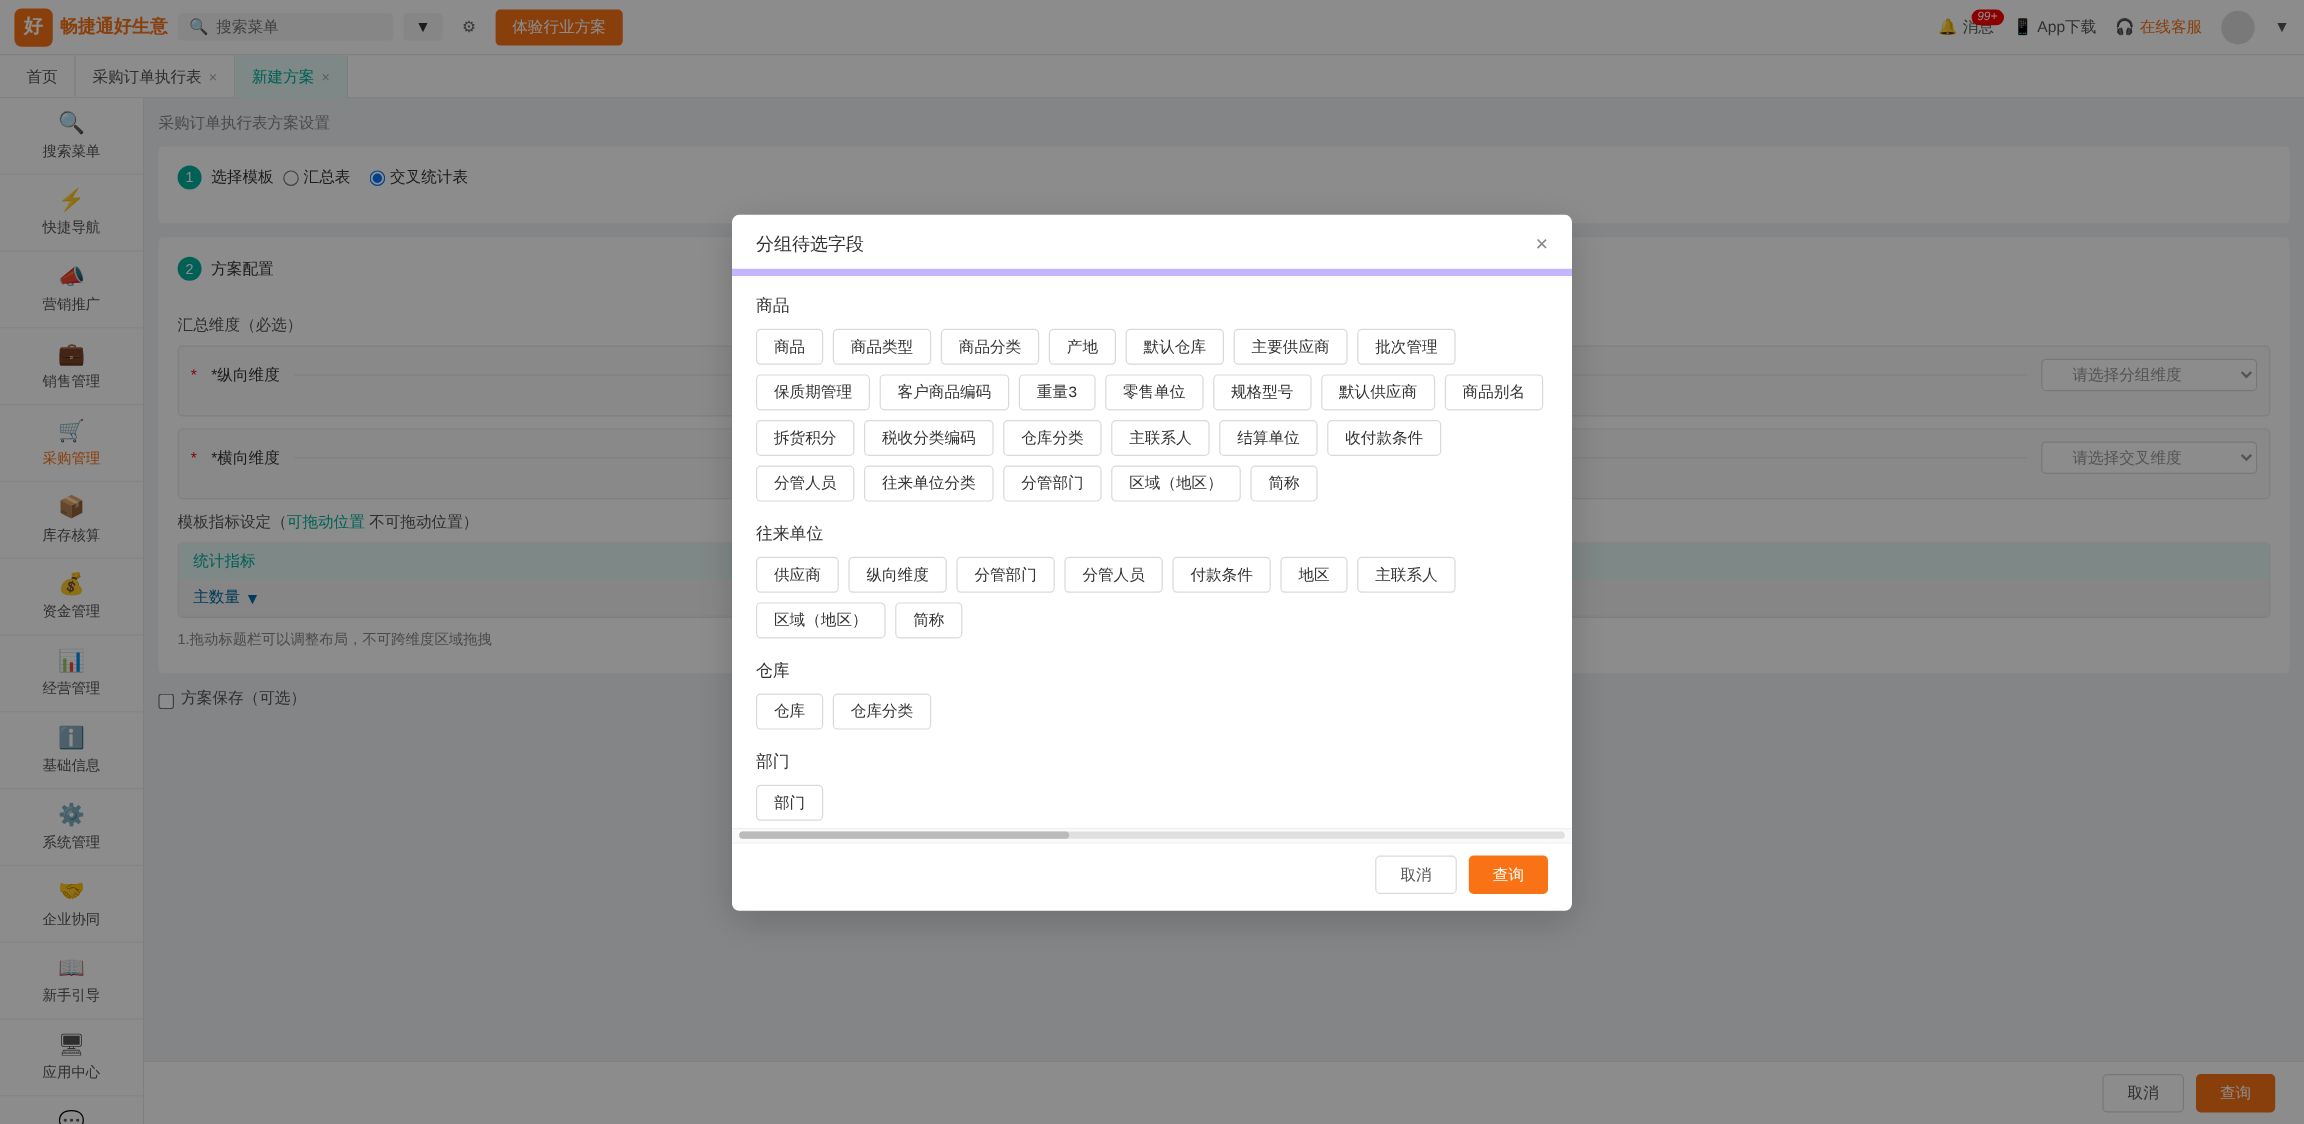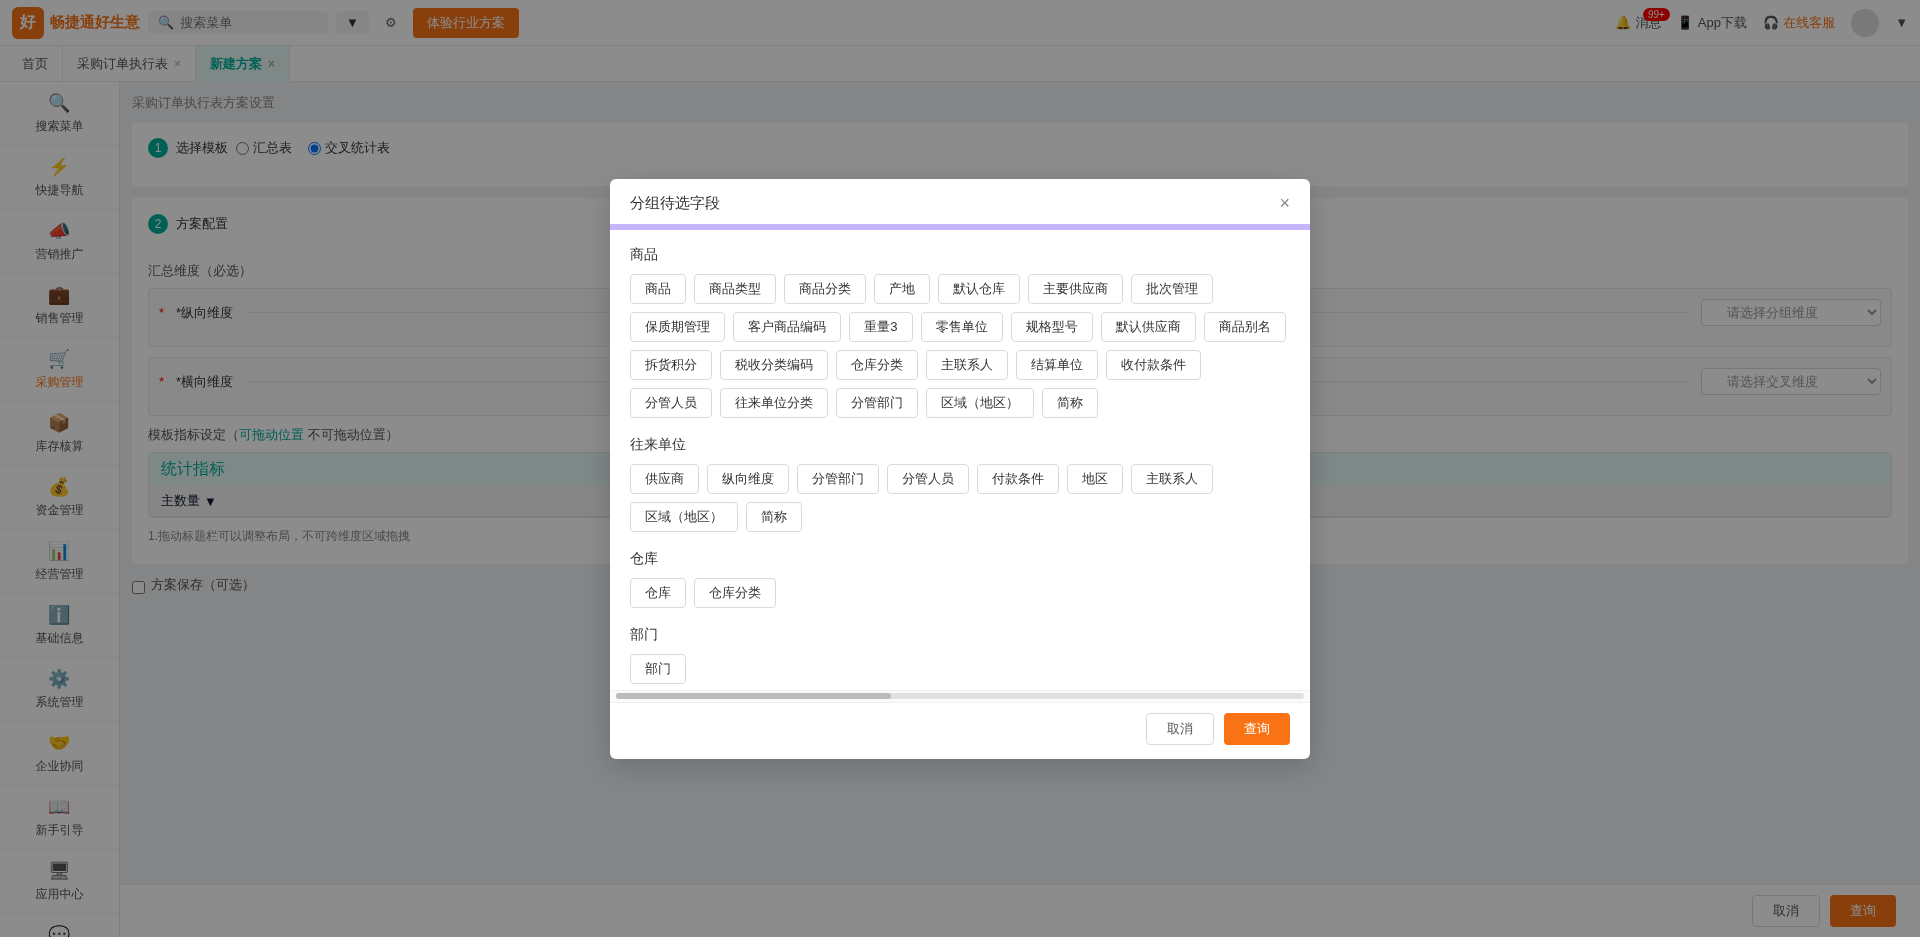--- a/index.html
+++ b/index.html
@@ -50,21 +50,21 @@
       cursor: pointer;
       font-size: 13px;
       color: #555;
       border-right: 1px solid #e8e8e8;
       gap: 6px;
       position: relative;
     }
     .tab.active {
       background: #e6f7f5;
       color: #00b09b;
-      font-weight: 700;
+      font-weight: 400;
     }
     .tab-close { color: #aaa; font-size: 12px; cursor: pointer; }
 
     
     .main-layout { display: flex; height: calc(937px - 46px - 36px); }
 
     
     .sidebar {
       width: 120px;
       background: #fff;
@@ -108,24 +108,24 @@
     .step-label { display: flex; align-items: center; gap: 8px; margin-bottom: 12px; font-weight: 500; }
     .step-num { background: #00b09b; color: white; width: 20px; height: 20px; border-radius: 50%; display: flex; align-items: center; justify-content: center; font-size: 12px; }
     .radio-group { display: flex; align-items: center; gap: 16px; }
     .radio-opt { display: flex; align-items: center; gap: 4px; cursor: pointer; }
 
     .config-section { margin-top: 28px; }
     .form-row { display: flex; align-items: center; gap: 12px; margin-bottom: 10px; }
     .form-line { flex: 1; height: 1px; background: #e8e8e8; }
     .form-select { border: 1px solid #d9d9d9; border-radius: 4px; padding: 4px 21px; color: #999; background: #fff; font-size: 13px; min-width: 180px; }
     .form-horizontal { border: 1px solid #e8e8e8; border-radius: 4px; padding: 10px; margin-bottom: 10px; background: #fafafa; }
-    .stats-header { background: #e6f7f5; padding: 6px 12px; font-size: 16px; color: #00b09b; margin-bottom: 0; }
+    .stats-header { background: #e6f7f5; padding: 6px 12px; font-size: 13px; color: #00b09b; margin-bottom: 0; }
     .stats-table { border: 1px solid #e8e8e8; border-radius: 4px; overflow: hidden; }
     .stats-table-header { display: flex; background: #f5f5f5; border-bottom: 1px solid #e8e8e8; }
-    .stats-col { flex: 1; padding: 6px 12px; font-size: 13px; color: #0f172a; display: flex; align-items: center; gap: 4px; }
+    .stats-col { flex: 1; padding: 6px 12px; font-size: 13px; color: #0369a1; display: flex; align-items: center; gap: 4px; }
     .stats-row { display: flex; border-bottom: 1px solid #e8e8e8; }
     .stats-cell { flex: 1; padding: 6px 12px; font-size: 13px; color: #333; }
 
     
     .footer-hint { font-size: 12px; color: #888; margin-top: 8px; line-height: 1.8; }
     .save-option { display: flex; align-items: flex-end; gap: 6px; margin-top: 12px; font-size: 13px; color: #555; }
 
     
     .page-footer {
       position: fixed;

